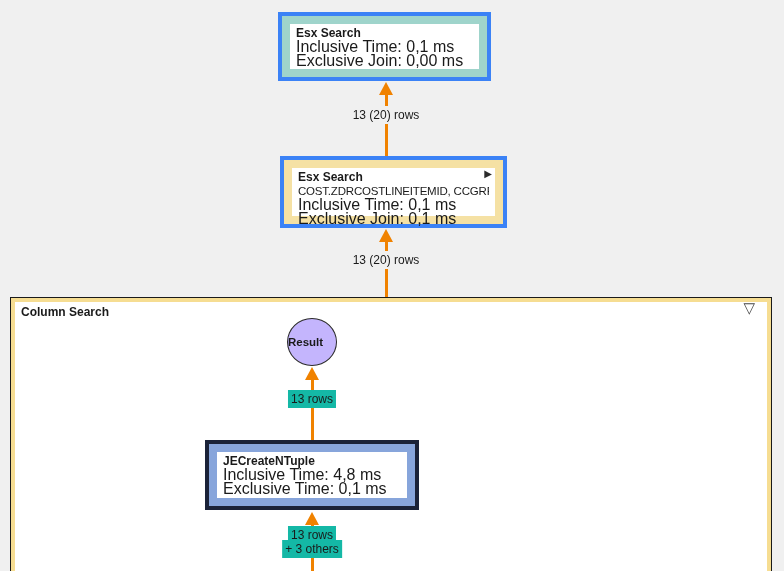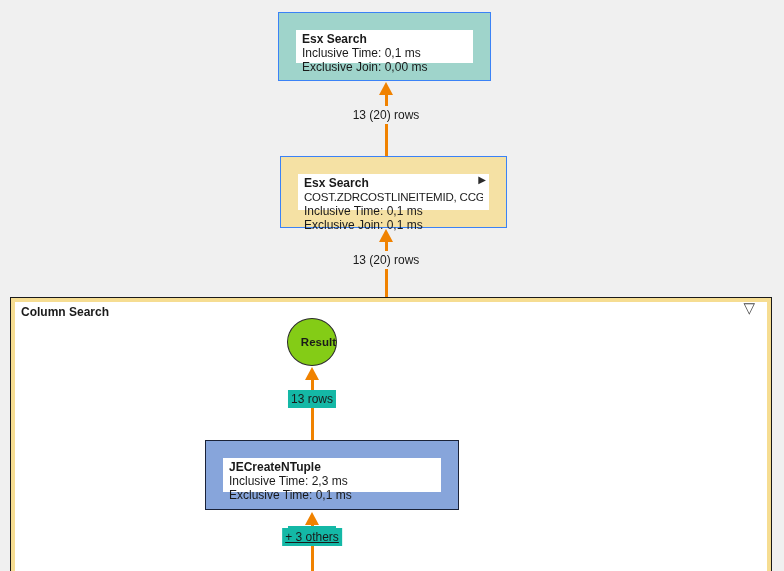--- a/index.html
+++ b/index.html
@@ -8,37 +8,37 @@
     background:#F0F0F0;
     font-family:"Liberation Sans", sans-serif;
     color:#1a1a1a;
     position:relative;
   }
   .canvas { position:absolute; inset:0; }
 
   
   .node {
     position:absolute;
-    border:1px solid #3b82f6;
-    padding:17px;
+    border:4px solid #3b82f6;
+    padding:8px;
     z-index:3;
   }
   .node.teal   { background:#9FD4CB; }
   .node.yellow { background:#F5E1A4; }
   .node.blue   { background:#87A5DB; border-color:#1A2238; }
   .node-inner {
     background:#FFFFFF;
     width:100%; height:100%;
     position:relative;
     display:flex; flex-direction:column; justify-content:space-between;
     padding:2px 6px 3px 6px;
   }
   .node-title { font-size:12px; font-weight:bold; line-height:14px; white-space:nowrap; }
   .node-subtitle { font-size:11.5px; line-height:14px; white-space:nowrap; overflow:hidden; letter-spacing:-0.2px; }
-  .node-times { font-size:12px; line-height:14px; }
+  .node-times { font-size:16px; line-height:14px; }
   .expand-icon {
     position:absolute; top:0px; right:3px;
     font-size:10px; color:#2B2B2B; line-height:12px;
   }
 
   
   .group {
     position:absolute;
     left:10px; top:297px; width:762px; height:300px;
     border:1px solid #1A1A1A;
@@ -53,24 +53,24 @@
   .group-title { font-size:12px; font-weight:bold; line-height:15px; }
   .collapse-icon {
     position:absolute; top:-2px; right:12px;
     font-size:15px; color:#444444; line-height:16px;
   }
 
   
   .result-circle {
     position:absolute;
     left:287px; top:318px; width:50px; height:48px;
-    background:#84cc16;
+    background:#c4b5fd;
     border:1.5px solid #2B2B2B;
     border-radius:50%;
-    display:flex; align-items:center; justify-content:flex-end;
+    display:flex; align-items:center; justify-content:flex-start;
     font-size:11.5px; font-weight:bold;
     z-index:3;
   }
 
   
   .edge { position:absolute; width:14px; z-index:2; }
   .edge .line {
     position:absolute; left:5.5px; width:3px;
     top:9px; bottom:0;
     background:#F08200;
@@ -91,25 +91,25 @@
   .edge.on-white .edge-label { background:#14b8a6; }
 
   #edge1 { left:379px; top:82px;  height:74px; }
   #edge1 .edge-label { top:24px; }
   #edge2 { left:379px; top:229px; height:68px; }
   #edge2 .edge-label { top:22px; }
   #edge3 { left:305px; top:367px; height:73px; }
   #edge3 .edge-label { top:23px; }
   #edge4 { left:305px; top:512px; height:59px; }
   #edge4 .edge-label.first  { top:14px; }
-  #edge4 .edge-label.second { top:16px;text-decoration:underline; }
+  #edge4 .edge-label.second { top:28px; }
 
   #node-esx-top { left:278px; top:12px;  width:213px; height:69px; }
   #node-esx-mid { left:280px; top:156px; width:227px; height:72px; }
-  #node-jectuple{ left:205px; top:440px; width:254px; height:70px; }
+  #node-jectuple{ left:205px; top:440px; width:214px; height:70px; }
 </style>
 </head>
 <body>
 
 <div class="canvas">
 
   <div class="group">
     <div class="group-inner">
       <div class="group-title">Column Search</div>
       <span class="collapse-icon">▽</span>
@@ -161,21 +161,21 @@
     <div class="line"></div>
     <div class="edge-label">13 rows</div>
   </div>
 
   <div class="node blue" id="node-jectuple">
     <div class="node-inner">
       <div>
         <div class="node-title">JECreateNTuple</div>
       </div>
       <div class="node-times">
-        <div>Inclusive Time: 2,3 ms</div>
+        <div>Inclusive Time: 4,8 ms</div>
         <div>Exclusive Time: 0,1 ms</div>
       </div>
     </div>
   </div>
 
   <div class="edge on-white" id="edge4">
     <div class="arrowhead"></div>
     <div class="line"></div>
     <div class="edge-label first">13 rows</div>
     <div class="edge-label second">+ 3 others</div>

